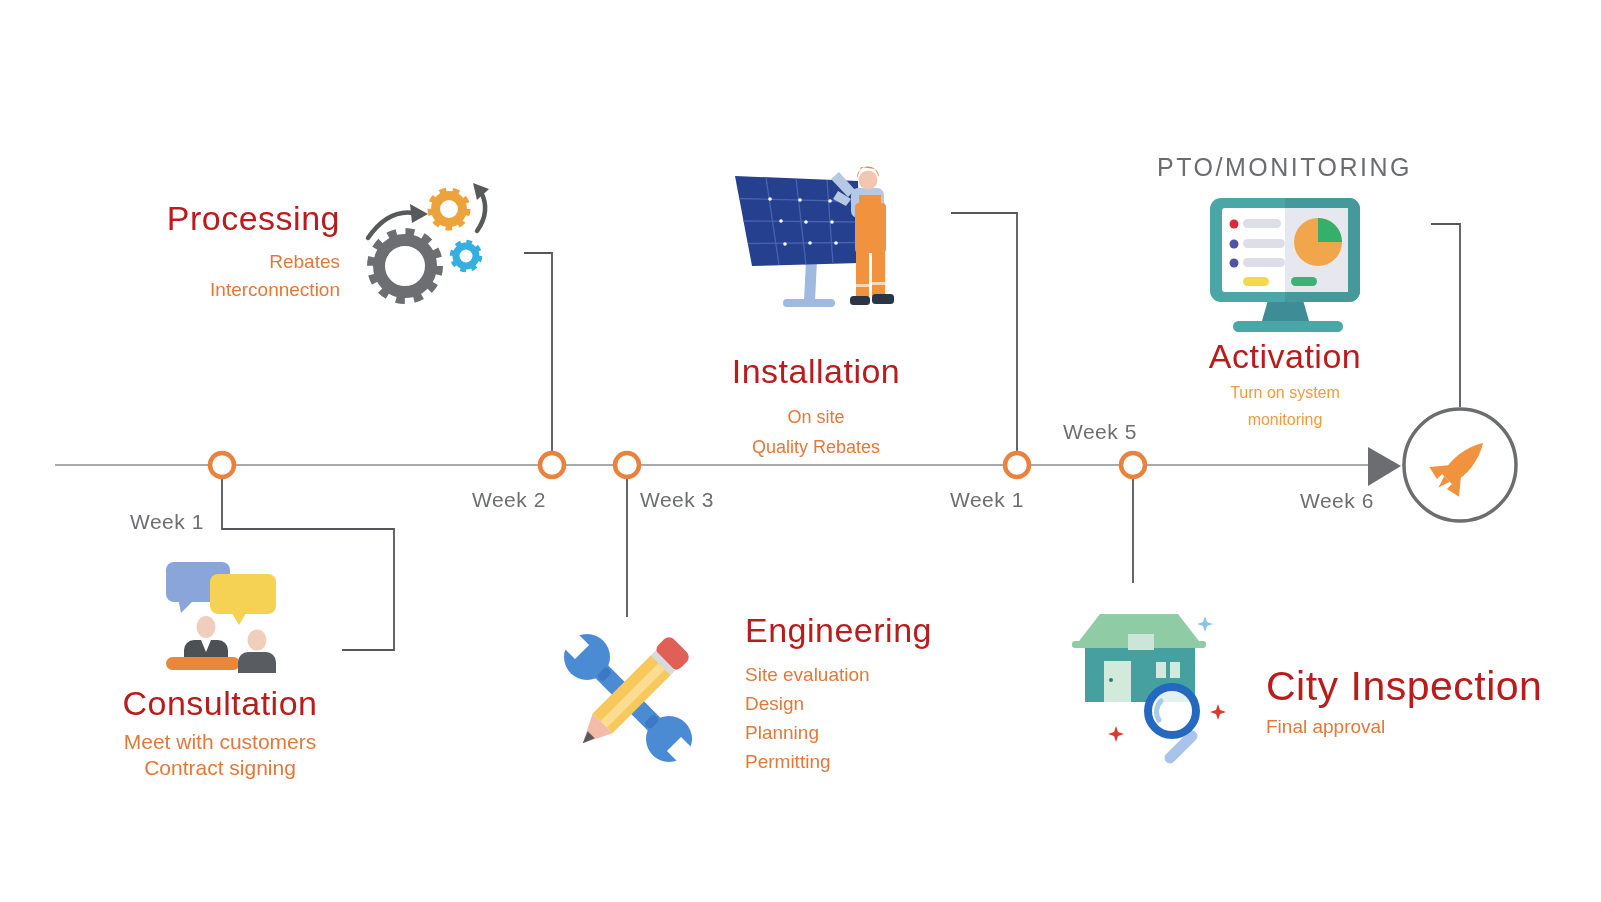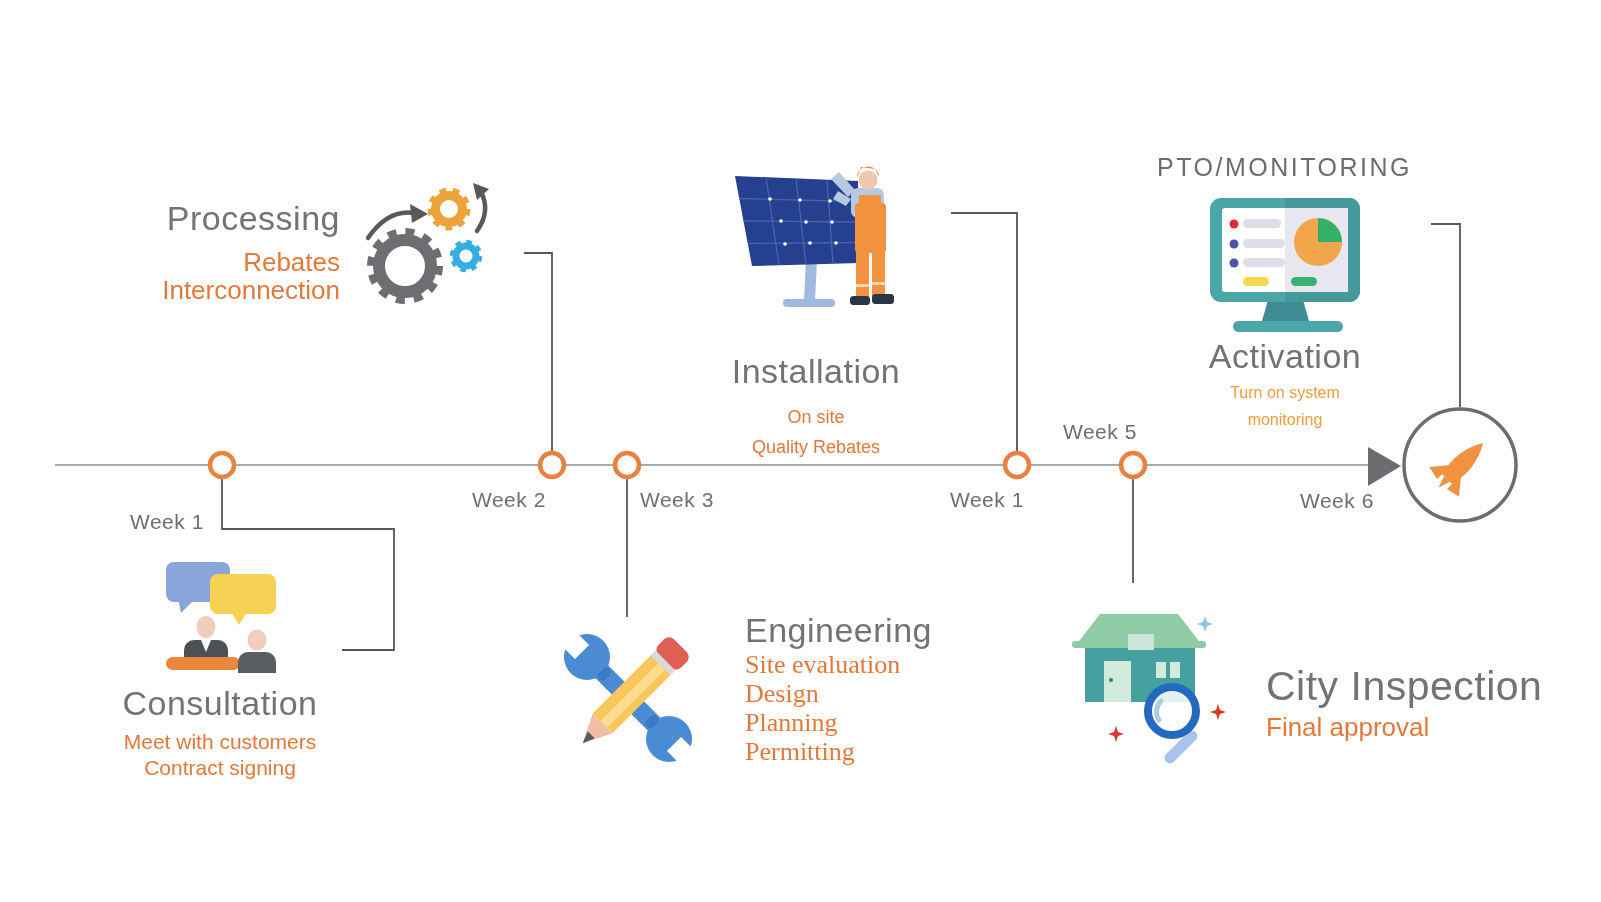--- a/index.html
+++ b/index.html
@@ -4,34 +4,34 @@
 <style>
   html,body{margin:0;padding:0;background:#fff;}
   .canvas{position:relative;width:1601px;height:902px;background:#ffffff;overflow:hidden;
           font-family:"Liberation Sans",sans-serif;}
   .abs{position:absolute;}
   svg{display:block;}
 
   
   .week{position:absolute;font-size:21px;color:#6d6e71;letter-spacing:.5px;white-space:nowrap;}
   .block{position:absolute;}
-  .title{font-size:34px;color:#737373;letter-spacing:.5px;line-height:40px;white-space:nowrap;}
-  .detail{font-size:26px;color:#e2793b;line-height:28px;white-space:nowrap;}
+  .title{font-size:34px;color:#b91c1c;letter-spacing:.5px;line-height:40px;white-space:nowrap;}
+  .detail{font-size:19px;color:#e2793b;line-height:28px;white-space:nowrap;}
   .caps-header{position:absolute;font-size:25px;color:#6b6c70;letter-spacing:2.5px;white-space:nowrap;}
 
   .b-processing{left:90px;top:198px;width:250px;text-align:right;}
   .b-processing .details{margin-top:10px;}
   .b-consultation{left:95px;top:683px;width:250px;text-align:center;}
   .b-consultation .details{margin-top:6px;}
   .b-consultation .detail{line-height:26px;font-size:21px;}
   .b-installation{left:694px;top:327px;width:244px;text-align:center;margin-top:24px;}
   .b-installation .details{margin-top:12px;}
   .b-installation .detail{line-height:29.5px;font-size:18px;}
   .b-engineering{left:745px;top:610px;width:260px;text-align:left;}
-  .b-engineering .details{font-family:Liberation Serif, serif;}
+  .b-engineering .details{margin-top:10px;}
   .b-engineering .detail{line-height:29px;}
   .b-cityinspection{left:1266px;top:666px;width:260px;text-align:left;}
   .b-cityinspection .title{font-size:41px;}
   .b-cityinspection .details{margin-top:7px;}
   .b-activation{left:1165px;top:336px;width:240px;text-align:center;}
   .b-activation .details{margin-top:3px;}
   .b-activation .detail{line-height:27px;font-size:16px;color:#ef9b3e;}
 
   .w1{left:130px;top:510px;}
   .w2{left:472px;top:488px;}

